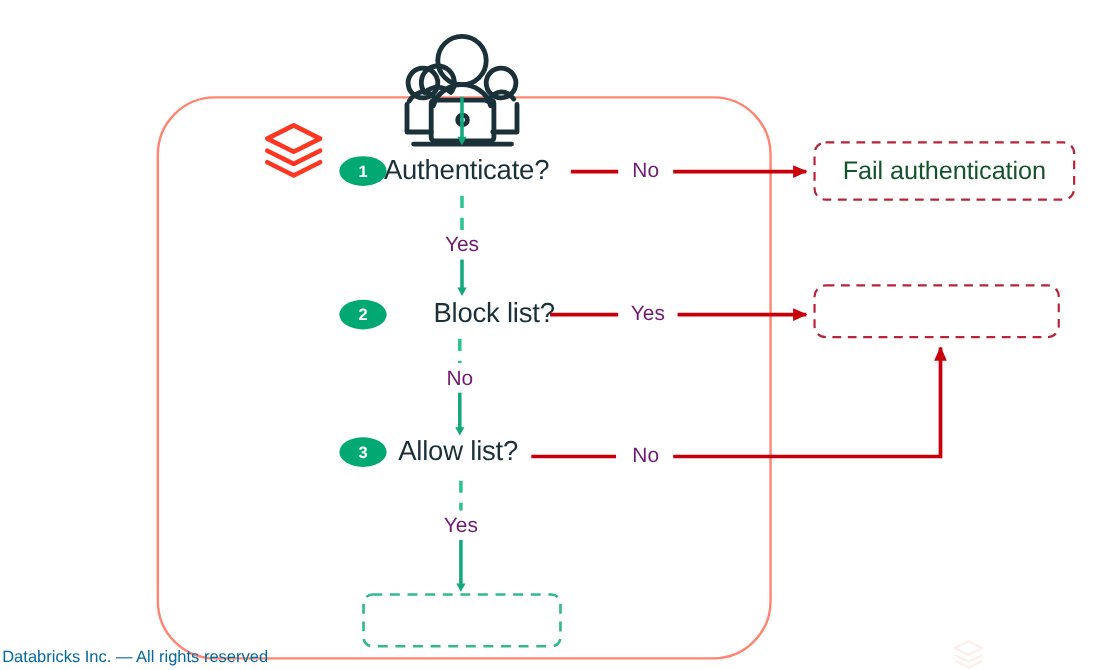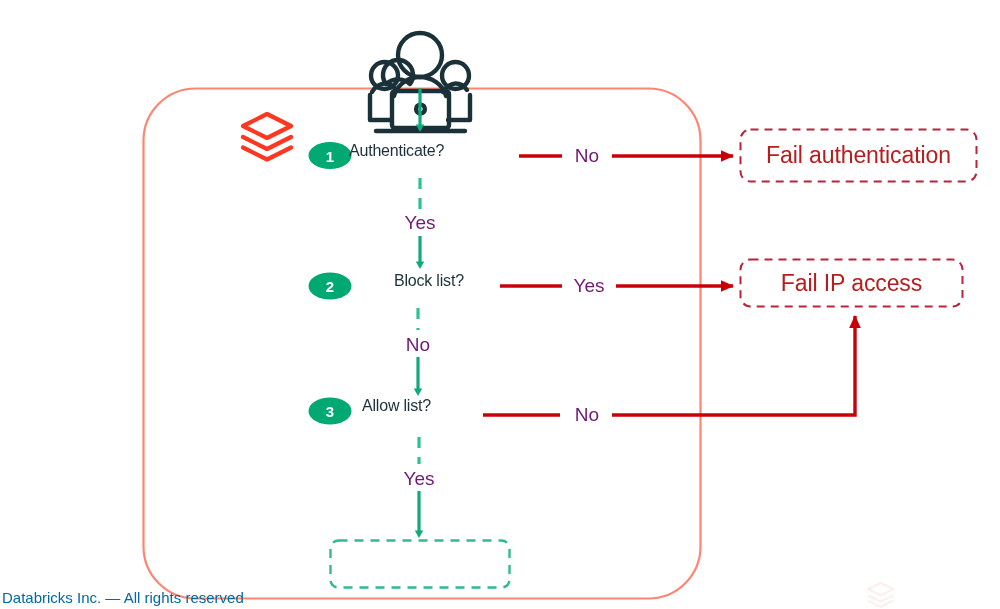--- a/index.html
+++ b/index.html
@@ -27,40 +27,40 @@
     height: 609px;
   }
   .txt {
     position: absolute;
     white-space: nowrap;
     color: #1B3139;
     font-family: "Liberation Sans", sans-serif;
     line-height: 1;
   }
   .node-label {
-    font-size: 16px;
+    font-size: 25px;
     letter-spacing: -0.2px;
   }
   .badge-num {
     position: absolute;
     font-size: 15px;
     font-weight: bold;
     color: #ffffff;
     text-align: center;
     line-height: 1;
     font-family: "Liberation Sans", sans-serif;
   }
   .edge-label {
     font-size: 19px;
     color: #701a75;
     text-align: center;
   }
   .box-label {
     font-size: 23px;
-    color: #b91c1c;
+    color: #14532d;
     text-align: center;
     letter-spacing: -0.1px;
   }
   .watermark {
     position: absolute;
     font-size: 15px;
     color: #0369a1;
     white-space: nowrap;
     font-family: "Liberation Sans", sans-serif;
   }
@@ -158,17 +158,16 @@
 
   <div class="ctr edge-label" style="left:390px; top:212px; width:60px; height:22px;">Yes</div>
   <div class="ctr edge-label" style="left:388px; top:334px; width:60px; height:22px;">No</div>
   <div class="ctr edge-label" style="left:389px; top:468px; width:60px; height:22px;">Yes</div>
 
   <div class="ctr edge-label" style="left:557px; top:145px; width:60px; height:22px;">No</div>
   <div class="ctr edge-label" style="left:559px; top:275px; width:60px; height:22px;">Yes</div>
   <div class="ctr edge-label" style="left:557px; top:404px; width:60px; height:22px;">No</div>
 
   <div class="ctr box-label" style="left:740px; top:129px; width:237px; height:53px;">Fail authentication</div>
-  <div class="ctr box-label" style="left:740px; top:259px; width:223px; height:48px;">Fail IP access</div>
 
   <div class="watermark" style="left:2px; top:589px;">Databricks Inc. — All rights reserved</div>
 
 </div>
 
 </body></html>

